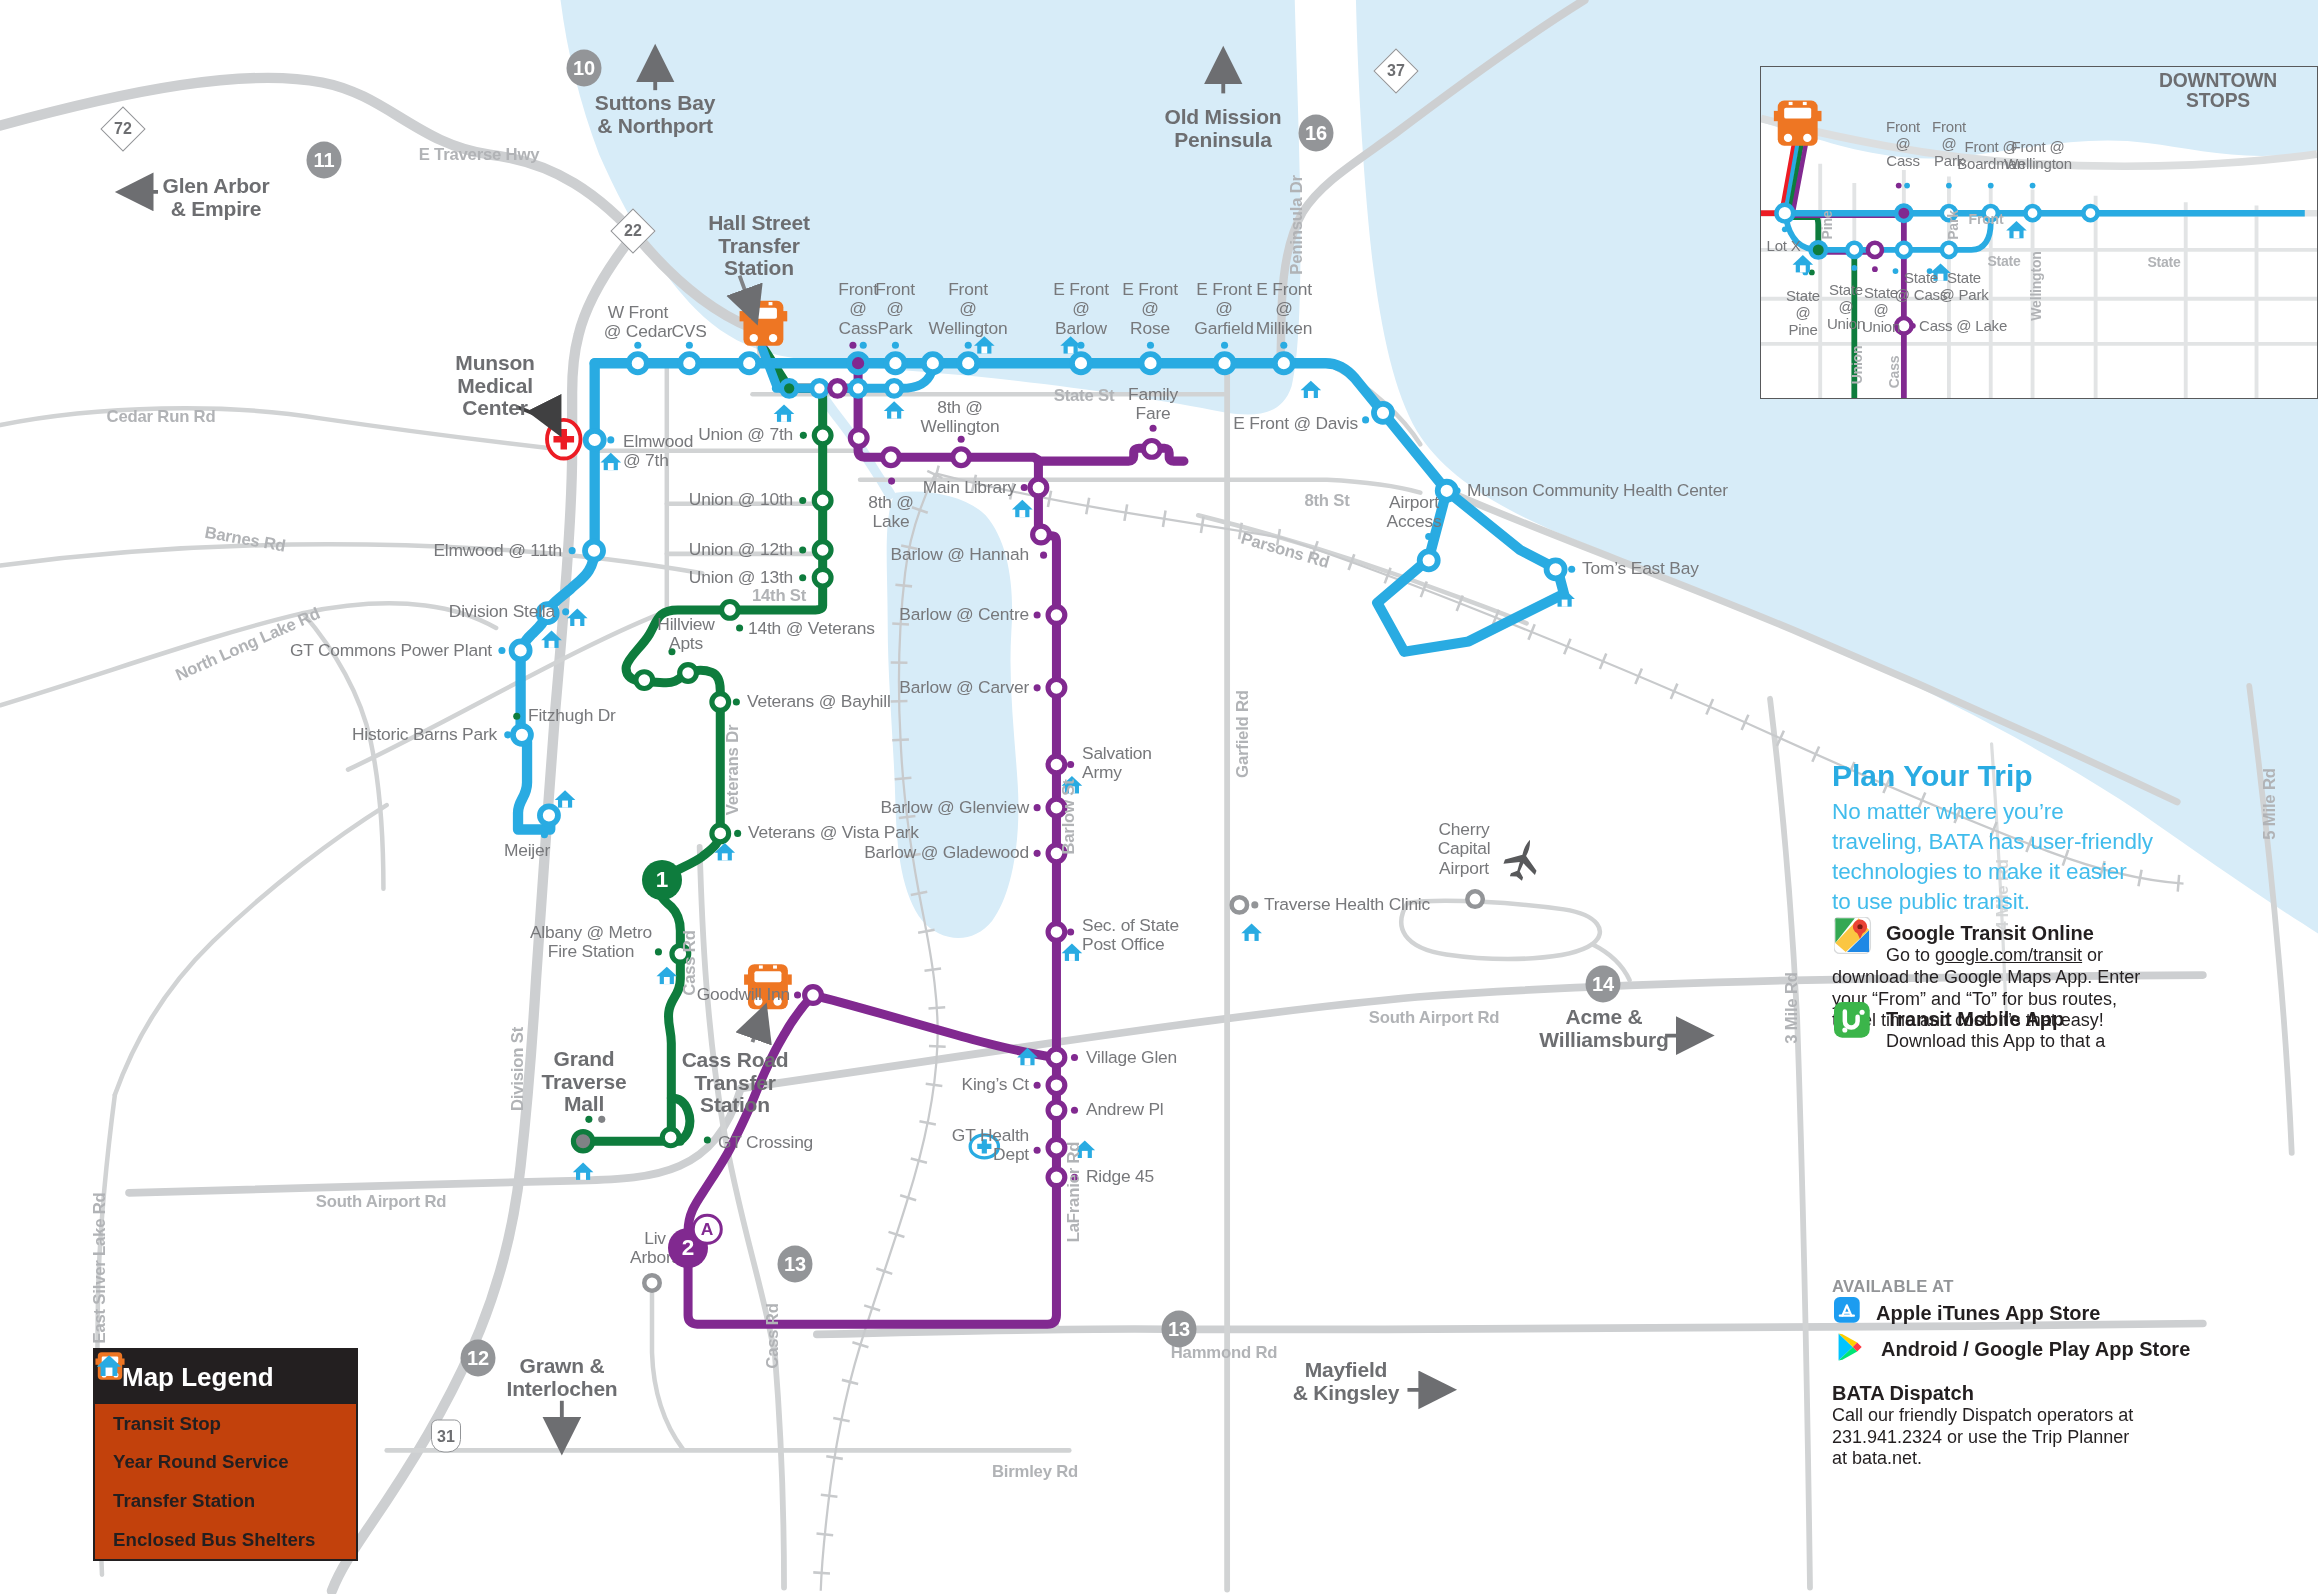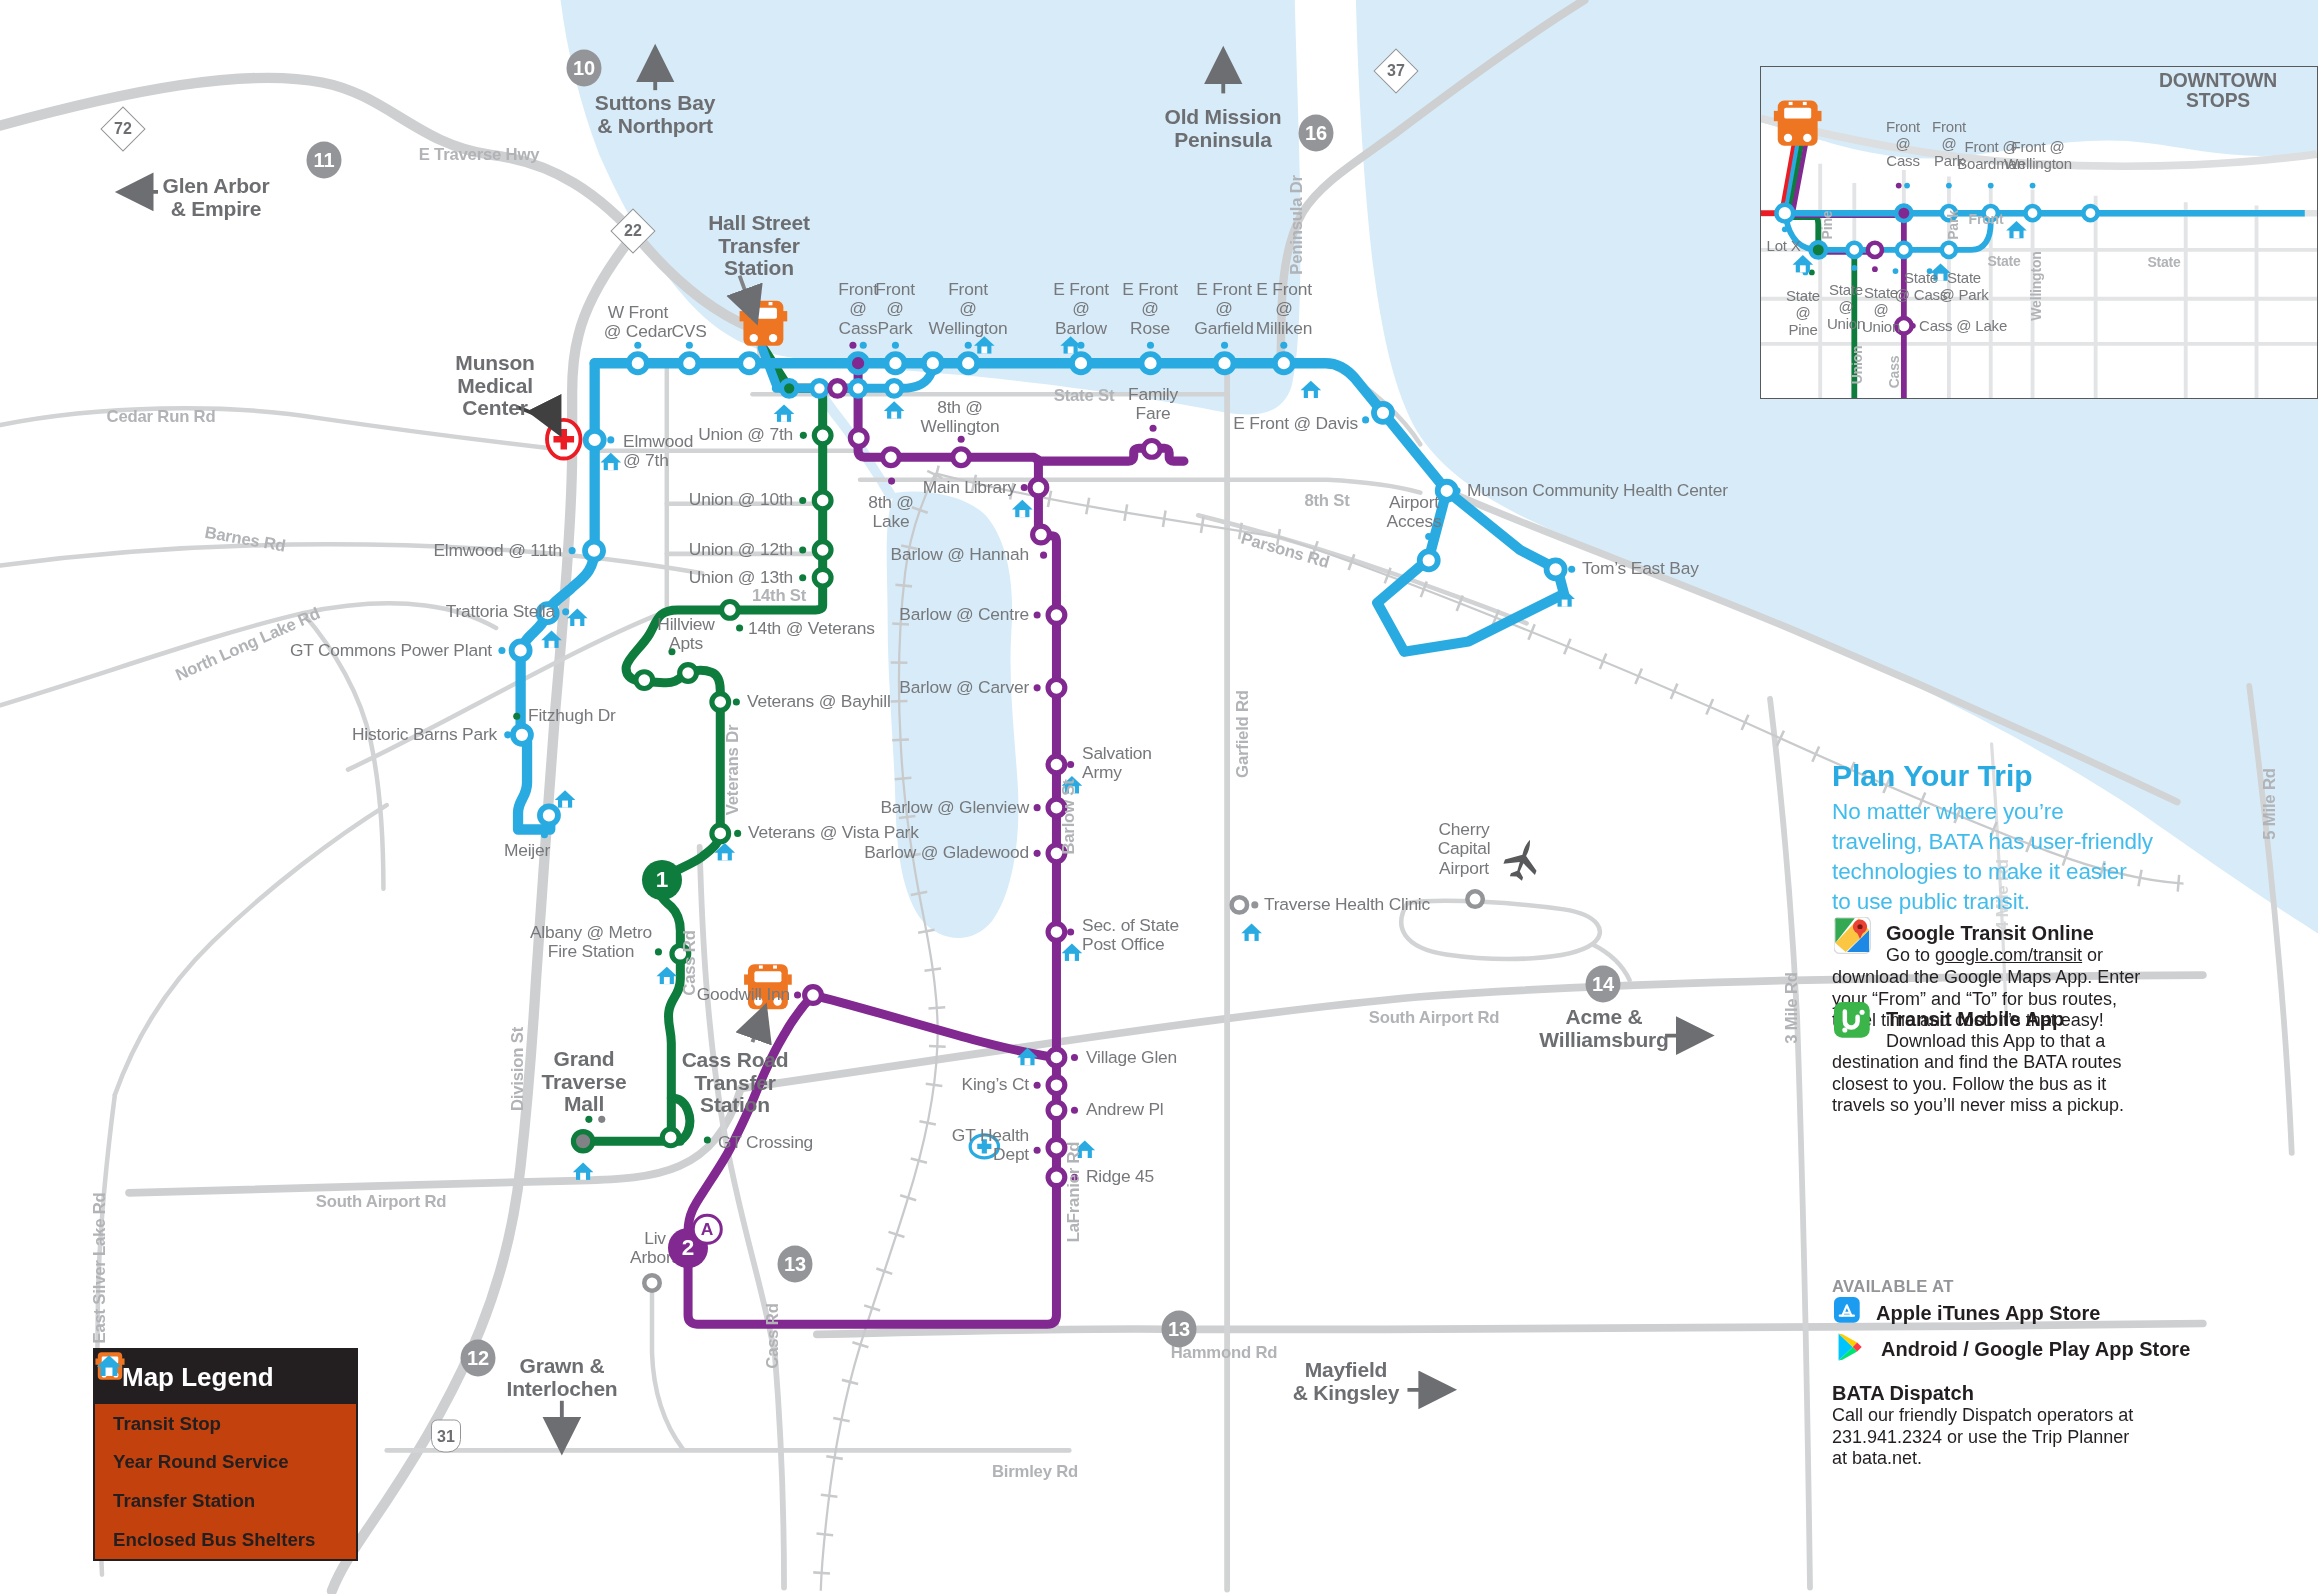--- a/index.html
+++ b/index.html
@@ -360,21 +360,21 @@
 <div class="lb lr" style="left:1358px;top:424px">E Front @ Davis</div>
 <div class="lb rd" style="left:1327px;top:501px">8th St</div>
 <div class="lb rd" style="left:1285px;top:551px;transform:translate(-50%,-50%) rotate(16deg)">Parsons Rd</div>
 <div class="lb ll" style="left:1467px;top:491px">Munson Community Health Center</div>
 <div class="lb" style="left:1414px;top:512px">Airport
 Access</div>
 <div class="lb ll" style="left:1582px;top:569px">Tom’s East Bay</div>
 <div class="lb ll" style="left:623px;top:451px">Elmwood
 @ 7th</div>
 <div class="lb lr" style="left:562px;top:551px">Elmwood @ 11th</div>
-<div class="lb lr" style="left:555px;top:612px">Trattoria Stella</div>
+<div class="lb lr" style="left:555px;top:612px">Division Stella</div>
 <div class="lb lr" style="left:492px;top:651px">GT Commons Power Plant</div>
 <div class="lb lr" style="left:497px;top:735px">Historic Barns Park</div>
 <div class="lb" style="left:527px;top:851px">Meijer</div>
 <div class="lb lr" style="left:793px;top:435px">Union @ 7th</div>
 <div class="lb lr" style="left:793px;top:500px">Union @ 10th</div>
 <div class="lb lr" style="left:793px;top:550px">Union @ 12th</div>
 <div class="lb lr" style="left:793px;top:578px">Union @ 13th</div>
 <div class="lb rd" style="left:779px;top:596px">14th St</div>
 <div class="lb ll" style="left:748px;top:629px">14th @ Veterans</div>
 <div class="lb" style="left:686px;top:634px">Hillview
@@ -528,23 +528,20 @@
 your “From” and “To” for bus routes,
 travel time and cost. It’s that easy!</div>
 <svg class="pt" style="left:1834px;top:1002px" width="37" height="37" viewBox="0 0 58 58">
   <rect width="56" height="56" rx="13" fill="#3BB54A"></rect>
   <path d="M17,15 v15 a10,10 0 0 0 20,0 v-7" fill="none" stroke="#fff" stroke-width="7" stroke-linecap="round"></path>
   <circle cx="17" cy="44" r="4" fill="#fff"></circle>
       <circle cx="44" cy="16" r="4" fill="#fff"></circle>
 </svg>
 <div class="pt blk-title" style="left:1886px;top:1008px">Transit Mobile App</div>
 <div class="pt blk-body" style="left:1886px;top:1031px">Download this App to that a</div>
-<div class="pt blk-body" style="left:1832px;top:1052px">destination and find the BATA routes
-closest to you. Follow the bus as it
-travels so you’ll never miss a pickup.</div>
 <div class="pt caps" style="left:1832px;top:1277px">AVAILABLE AT</div>
 <svg class="pt" style="left:1834px;top:1297px" width="27" height="27" viewBox="0 0 42 42">
   <rect width="40" height="40" rx="9" fill="#1C9CF0"></rect>
   <path d="M13,29 L20,13 L27,29 M15.5,24.5 h9" fill="none" stroke="#fff" stroke-width="3.4" stroke-linecap="round" stroke-linejoin="round"></path>
   <path d="M9,29 h22" stroke="#fff" stroke-width="3.4" stroke-linecap="round"></path>
 </svg>
 <div class="pt blk-title" style="left:1876px;top:1302px;font-weight:bold">Apple iTunes App Store</div>
 <svg class="pt" style="left:1836px;top:1332px" width="27" height="30" viewBox="0 0 42 46">
   <path d="M4,2 L4,44 L26,23 Z" fill="#00C4FF"></path>
       <path d="M4,2 L26,23 L33,16 L10,3 Z" fill="#FFCE00"></path>

